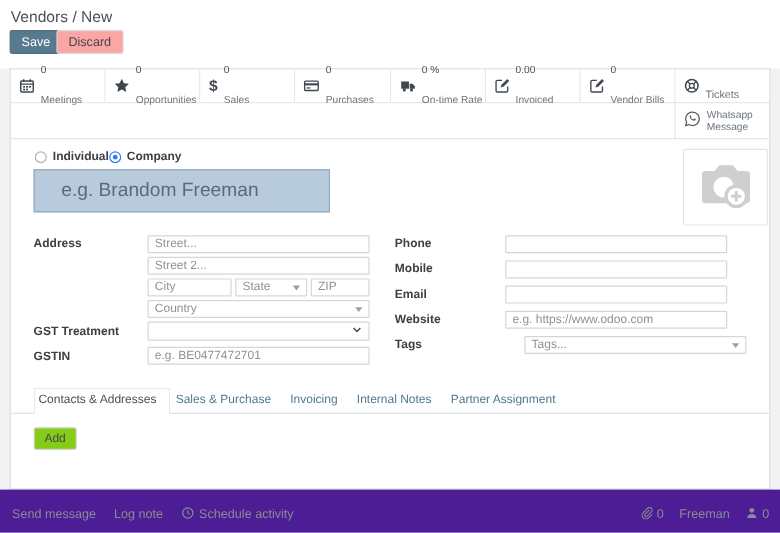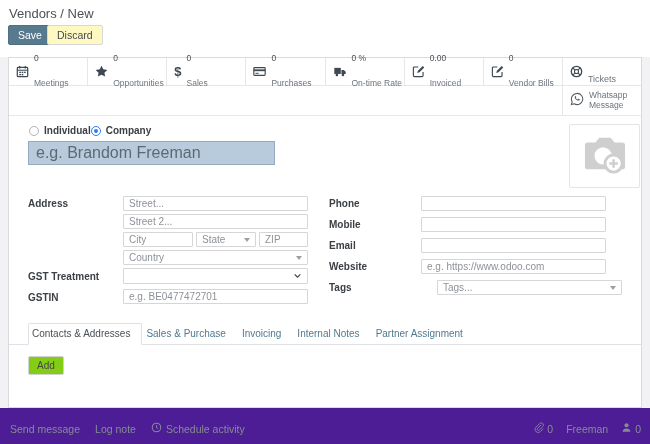--- a/index.html
+++ b/index.html
@@ -5,21 +5,21 @@
   * { box-sizing: border-box; margin: 0; padding: 0; }
   html,body { width:650px; height:444px; }
   body { font-family:"Liberation Sans", sans-serif; background:#f2f2f4; overflow:hidden; }
   .stage { position:relative; width:650px; height:444px; }
 
   
   .topbar { position:absolute; left:0; top:0; width:650px; height:57px; background:#fff; }
   .breadcrumb { position:absolute; left:9px; top:6px; font-size:13px; color:#4c5157; cursor:pointer; }
   .btn { font-family:inherit; font-size:10.5px; height:20px; padding:0 9px; border-radius:2px; cursor:pointer; }
   .btn-save { position:absolute; left:8px; top:25px; background:#587a8e; border:1px solid #4f6f82; color:#fff; }
-  .btn-discard { position:absolute; left:47px; top:25px; background:#fef9c3; border:1px solid #d8d8d8; color:#44484d; }
+  .btn-discard { position:absolute; left:47px; top:25px; background:#fca5a5; border:1px solid #d8d8d8; color:#44484d; }
 
   
   .card { position:absolute; left:8px; top:57px; width:634px; height:351px; background:#fff; border:1px solid #dadada; }
   .statrow { display:flex; height:28px; border-bottom:1px solid #e7e7e7; }
   .stat { flex:1; display:flex; align-items:center; gap:5px; padding:0 7px; border-right:1px solid #e7e7e7; cursor:pointer; background:#fff; min-width:0; }
   .stat:last-child { border-right:none; }
   .stat svg { flex:none; }
   .stat-text { display:flex; flex-direction:column; line-height:1.15; min-width:0; }
   .stat-value { font-size:8.5px; color:#495057; }
   .stat-label { font-size:8.5px; color:#6c757d; white-space:nowrap;margin-top:15px; }
@@ -31,21 +31,21 @@
 
   .formbody { position:absolute; left:0; top:59px; width:632px; height:290px; }
 
   
   .radio-row { position:absolute; left:20px; top:8px; display:flex; }
   .radio-opt { display:flex; align-items:center; gap:5px; cursor:pointer; font-size:10px; font-weight:bold; color:#3c4045; }
   .radio-circle { width:10px; height:10px; border-radius:50%; border:1px solid #b3b3b3; background:#fff; position:relative; flex:none; }
   .radio-circle.sel { border:1px solid #2e7cf6; }
   .radio-circle.sel::after { content:""; position:absolute; left:2px; top:2px; width:4px; height:4px; border-radius:50%; background:#2e7cf6; }
 
-  .name-input { position:absolute; left:19px; top:24px; width:247px; height:24px; background:#b7cbdc; border:1px solid #93abbd; font-family:inherit; font-size:16px; color:#5d6a74; padding:0 7px; outline:none; }
+  .name-input { position:absolute; left:19px; top:24px; width:247px; height:36px; background:#b7cbdc; border:1px solid #93abbd; font-family:inherit; font-size:16px; color:#5d6a74; padding:0 22px; outline:none; }
   .name-input::placeholder { color:#5d6a74; opacity:1; }
 
   .photo-box { position:absolute; left:560px; top:7px; width:71px; height:64px; border:1px solid #e4e4e4; border-radius:2px; display:flex; align-items:center; justify-content:center; cursor:pointer; background:#fff; }
 
   .flabel { position:absolute; font-size:10px; font-weight:bold; color:#3c4045; }
   .finput { position:absolute; height:15px; border:1px solid #d6d6d6; border-radius:1px; font-family:inherit; font-size:10px; color:#444; padding:0 5px; outline:none; background:#fff; }
   .finput::placeholder { color:#8d9299; opacity:1; }
   .fselect { position:absolute; height:16px; border:1px solid #d6d6d6; border-radius:1px; background:#fff; display:flex; align-items:center; justify-content:space-between; padding:0 5px; font-size:10px; color:#8d9299; cursor:pointer; }
   .caret { width:0; height:0; border-left:3px solid transparent; border-right:3px solid transparent; border-top:4px solid #9aa0a6; flex:none; }
 

